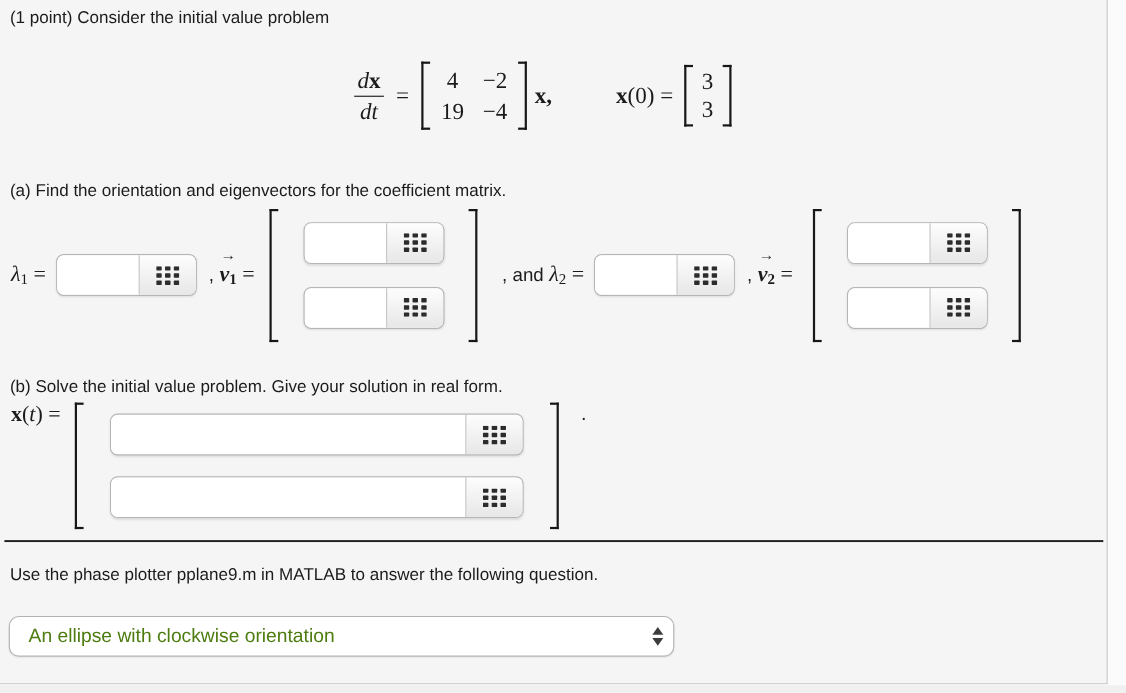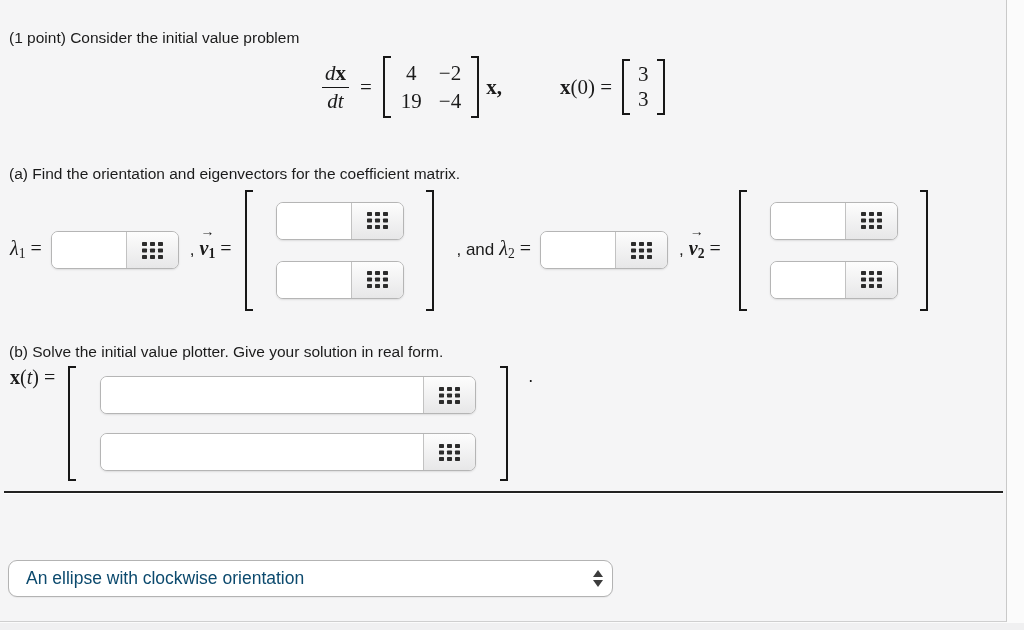--- a/index.html
+++ b/index.html
@@ -15,21 +15,21 @@
     position: absolute; left: 0; top: 0;
     width: 1007px; height: 622px;
     background: #f5f5f6;
     border-right: 1px solid #c9c9c9;
     border-bottom: 1px solid #cfcfcf;
   }
   .bottom-strip {
     position: absolute; left: 0; top: 623px; width: 1024px; height: 7px;
     background: #f0f0f1;
   }
-  .intro { position: absolute; left: 9px; top: 29px; font-size: 15.5px; }
+  .intro { position: absolute; left: 9px; top: 8px; font-size: 15.5px; }
 
   
   .serif  { font-family: "Liberation Serif", "DejaVu Serif", serif; }
   .mi { font-style: italic; }
   .mb { font-weight: bold; }
   .mbi { font-weight: bold; font-style: italic; }
   sub.msub { font-size: 0.68em; vertical-align: -0.25em; font-style: normal; }
   .vec { position: relative; display: inline-block; }
   .vec .arr {
     position: absolute; top: -13px; left: 1px;
@@ -114,21 +114,21 @@
     border-top: 2px solid #222; border-bottom: 1px solid #ffffff;
   }
   .instruction { position: absolute; left: 9px; top: 514px; font-size: 15.5px; }
   .select {
     position: absolute; left: 8px; top: 560px; width: 605px; height: 37px;
     background: #fff; border: 1px solid #b3b3b3; border-radius: 9px;
     display: flex; align-items: center; justify-content: space-between;
     padding: 0 9px 0 17px; cursor: pointer;
     box-shadow: 0 1px 1px rgba(0,0,0,0.05);
   }
-  .select-value { font-size: 17.5px; color: #0c4a6e; }
+  .select-value { font-size: 17.5px; color: #4d7c0f; }
   .spinner { display: flex; flex-direction: column; align-items: center; gap: 3px; }
   .tri-up { width: 0; height: 0; border-left: 5px solid transparent; border-right: 5px solid transparent; border-bottom: 7px solid #3c3c3c; }
   .tri-dn { width: 0; height: 0; border-left: 5px solid transparent; border-right: 5px solid transparent; border-top: 7px solid #3c3c3c; }
   .question { position: absolute; left: 630px; top: 567px; font-size: 16px; }
   .question .qnum { font-weight: bold; margin-right: 6px; }
 </style>
 </head>
 <body>
 
 <div class="content">
@@ -293,21 +293,21 @@
                   <rect x="16" y="13" width="5" height="4" rx="0.7"></rect>
                 </g>
               </svg>
             </span>
         </span>
       </span>
       <span class="brk r"></span>
     </span>
   </div>
 
-  <div class="heading-b">(b) Solve the initial value plotter. Give your solution in real form.</div>
+  <div class="heading-b">(b) Solve the initial value problem. Give your solution in real form.</div>
 
   <div class="row-b">
     <span class="mlabel serif lbl-xt"><span class="mb">x</span><span>(</span><span class="mi">t</span><span>)</span> <span>=</span></span>
 
     <span class="imatrix b">
       <span class="brk l"></span>
       <span class="cells">
         <span class="grp wide">
           <input type="text" value="" style="">
           <span class="keypad">
@@ -346,20 +346,21 @@
         </span>
       </span>
       <span class="brk r"></span>
     </span>
 
     <span class="period">.</span>
   </div>
 
   <div class="divider"></div>
 
+  <div class="instruction">Use the phase plotter pplane9.m in MATLAB to answer the following question.</div>
 
   <div class="select">
     <span class="select-value">An ellipse with clockwise orientation</span>
     <span class="spinner">
       <span class="tri-up"></span>
       <span class="tri-dn"></span>
     </span>
   </div>
 
 

